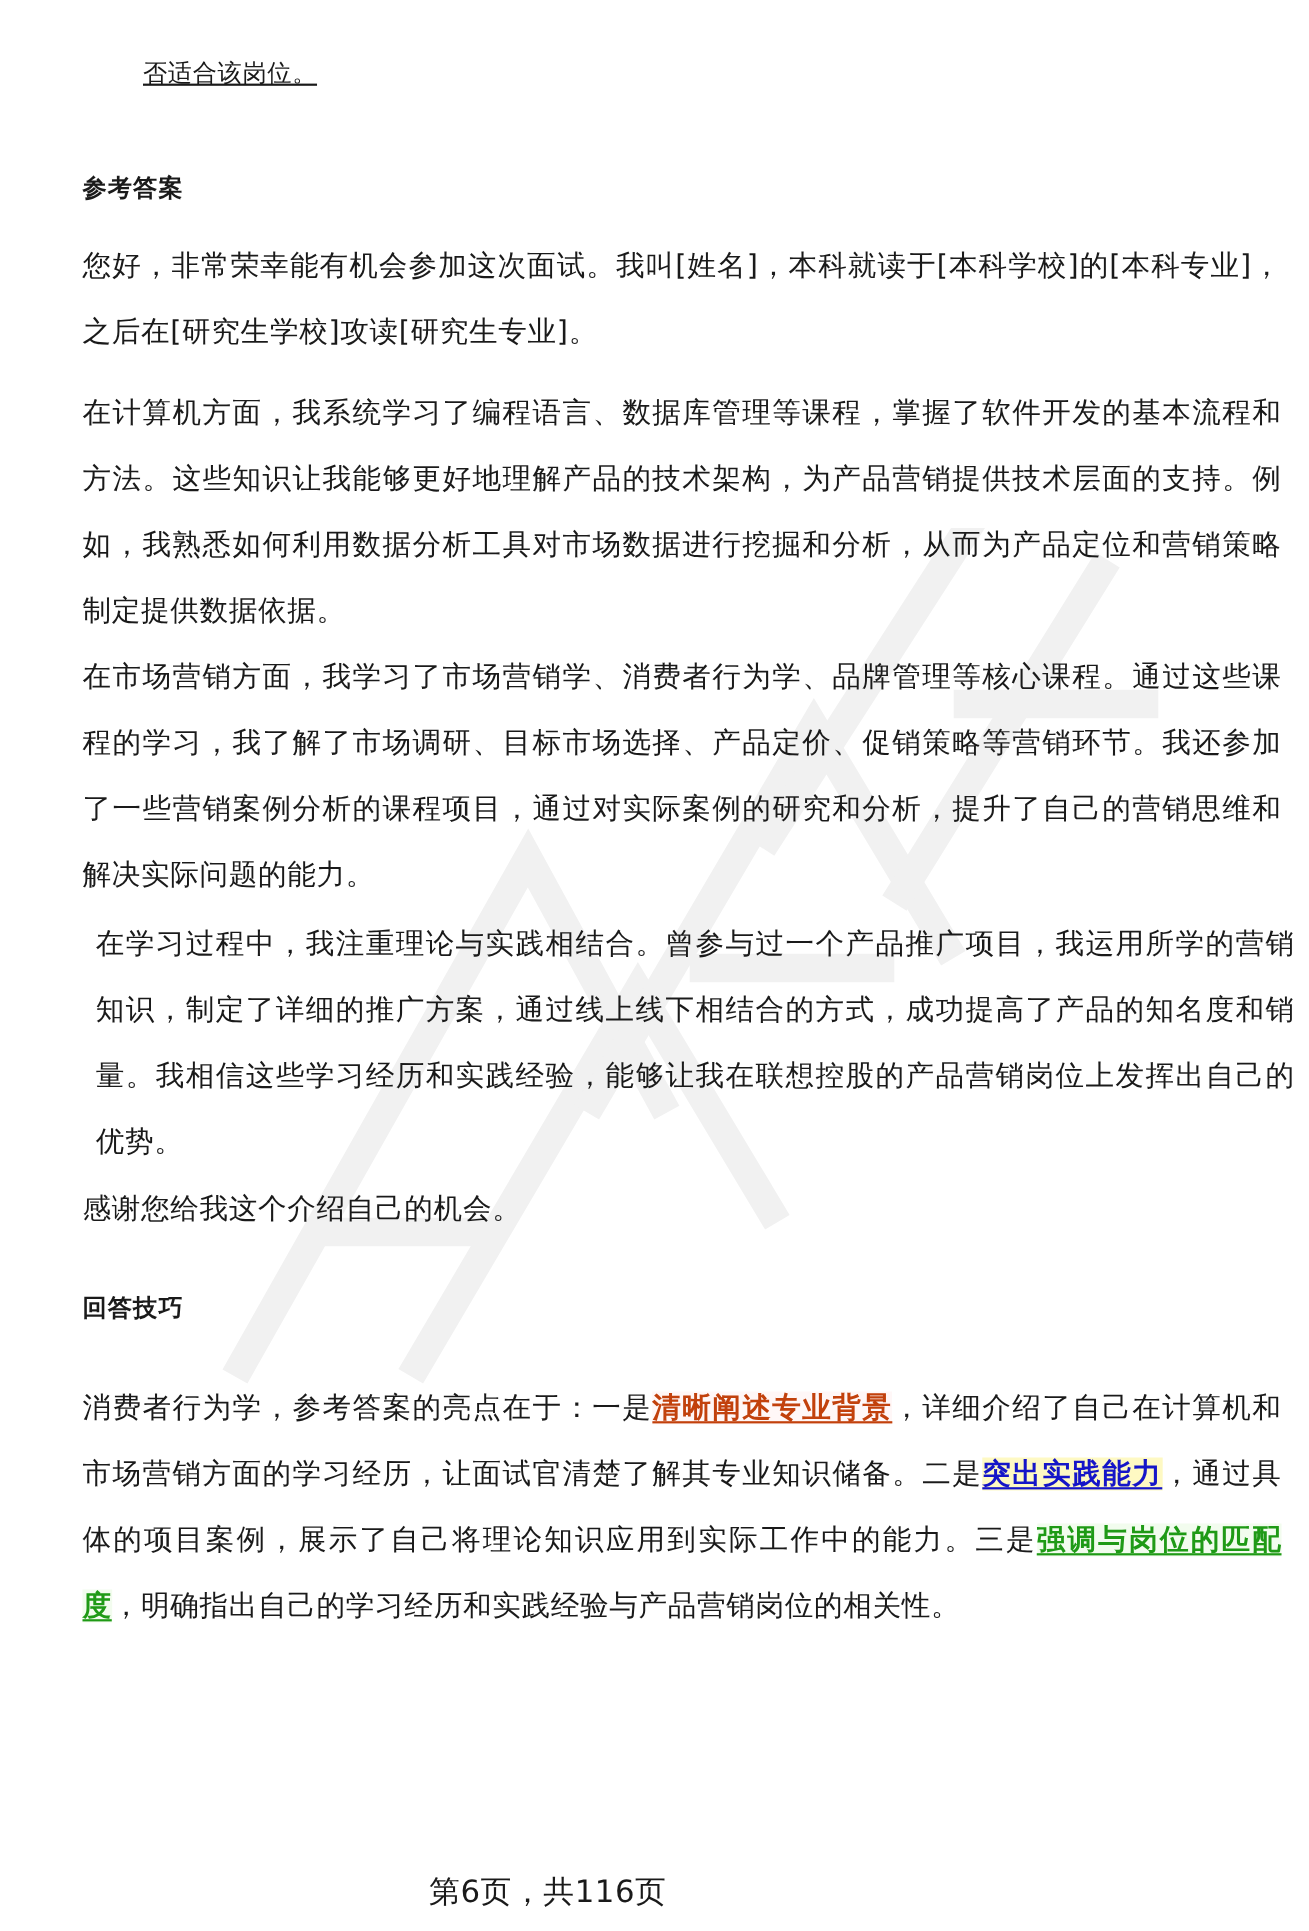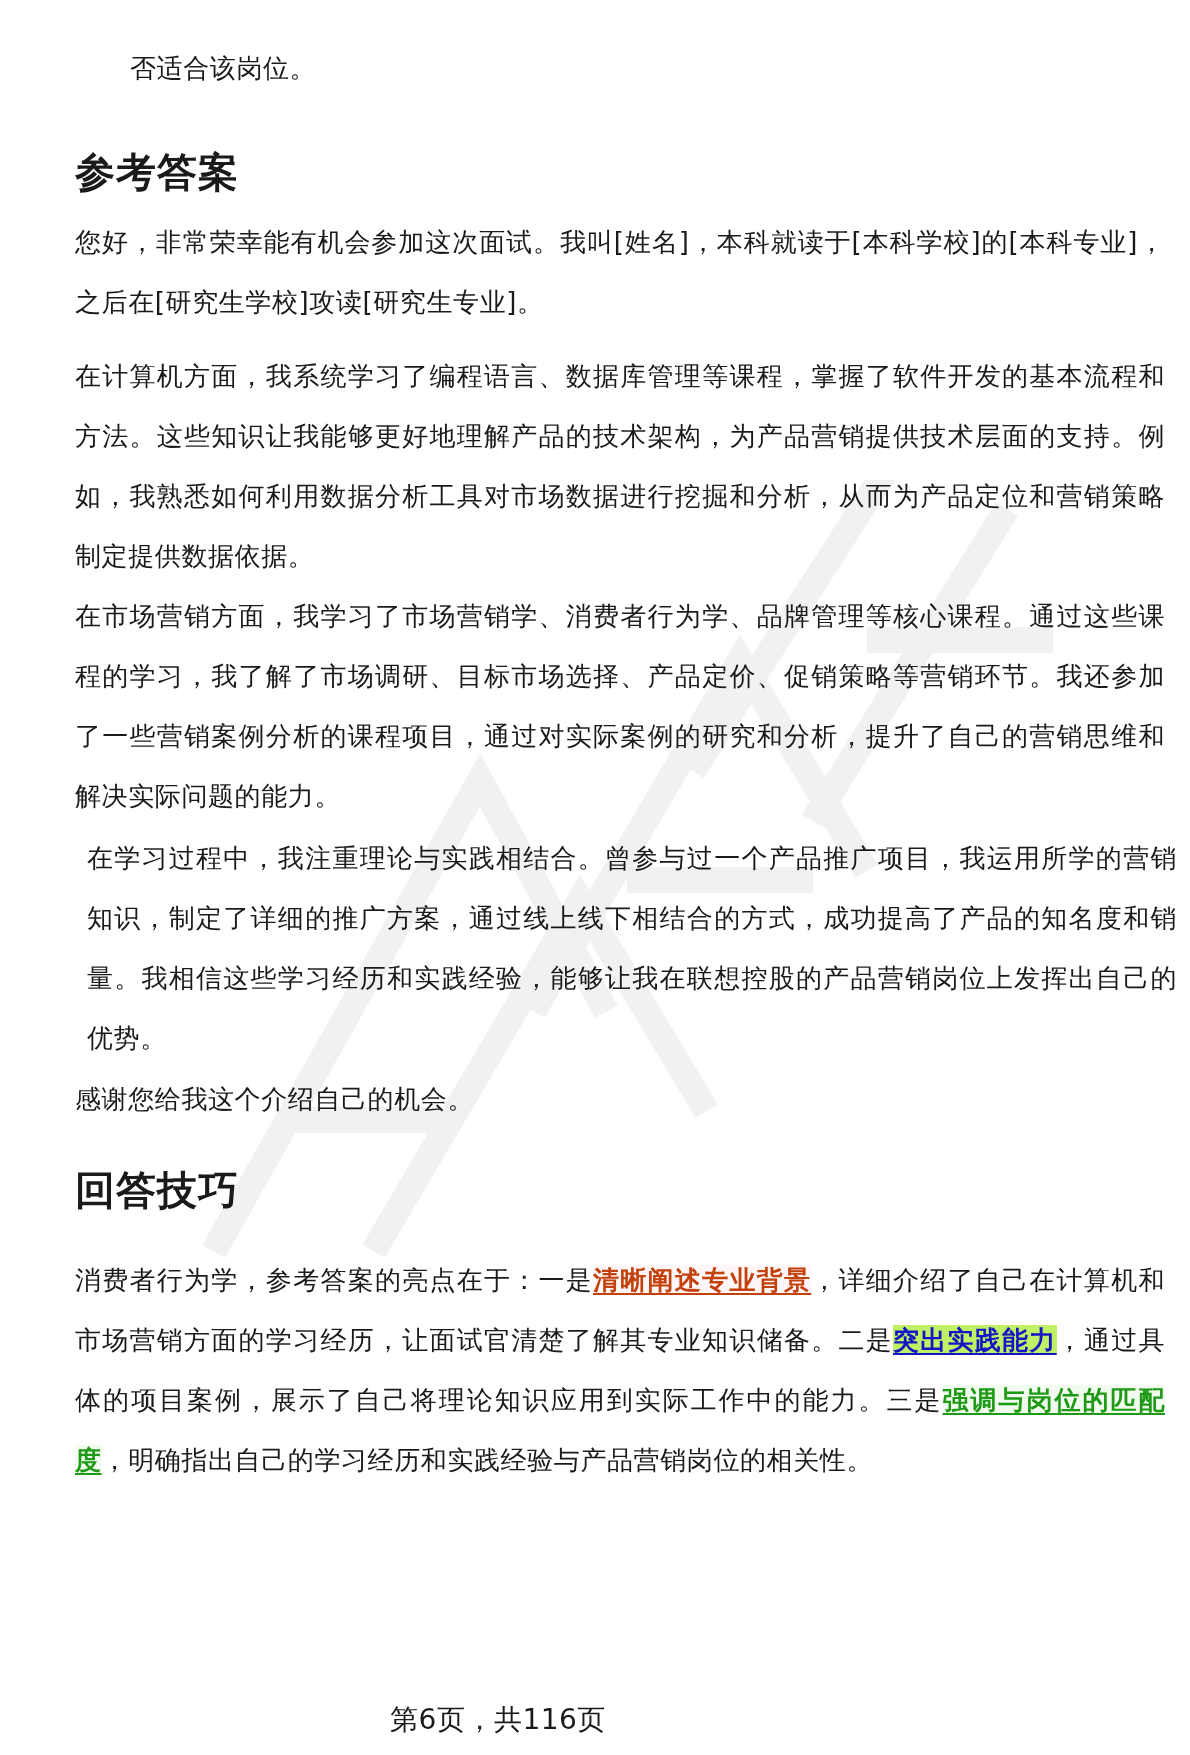--- a/index.html
+++ b/index.html
@@ -38,40 +38,41 @@
       width: 1090px;
       font-size: 26px;
       line-height: 60px;
       letter-spacing: 0.6px;
       text-align: justify;
     }
     .indent-line {
       position: absolute;
       left: 130px;
       top: 48px;
-      font-size: 26px;
+      font-size: 22px;
       line-height: 40px;
       letter-spacing: 0.6px;
+      text-decoration: underline;
     }
     .heading {
       position: absolute;
       left: 75px;
-      font-size: 40px;
+      font-size: 22px;
       font-weight: bold;
       letter-spacing: 1px;
       line-height: 40px;
     }
     .hl {
       font-weight: bold;
       text-decoration: underline;
       text-underline-offset: 4px;
       text-decoration-thickness: 2px;
     }
     .hl-red { color: #c2410c; background: #fff7f7; }
-    .hl-blue { color: #1515c8; background: #bef264; }
+    .hl-blue { color: #1515c8; background: #fef9c3; }
     .hl-green { color: #1f9a16; background: #f2fcee; }
     .footer {
       position: absolute;
       left: 0;
       width: 996px;
       top: 1700px;
       text-align: center;
       font-size: 28px;
       line-height: 40px;
       letter-spacing: 0.5px;

